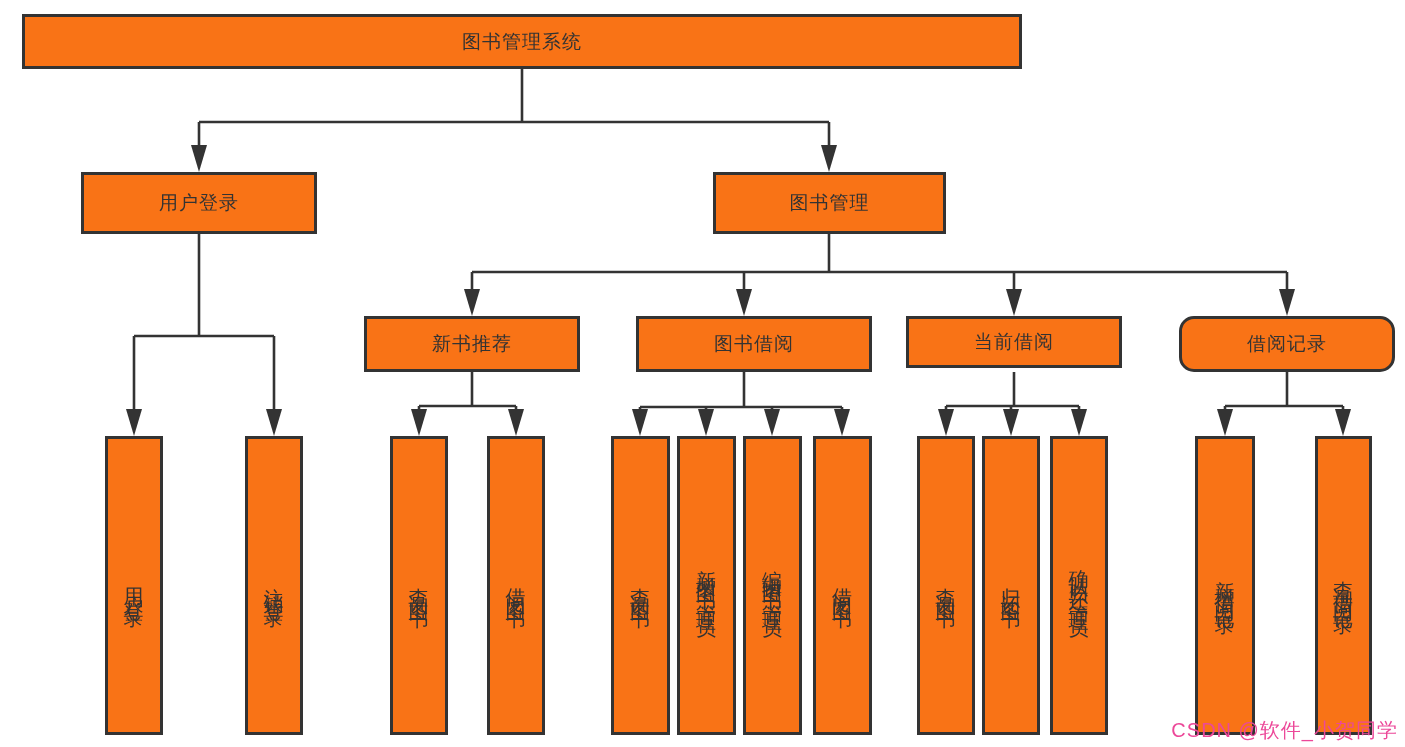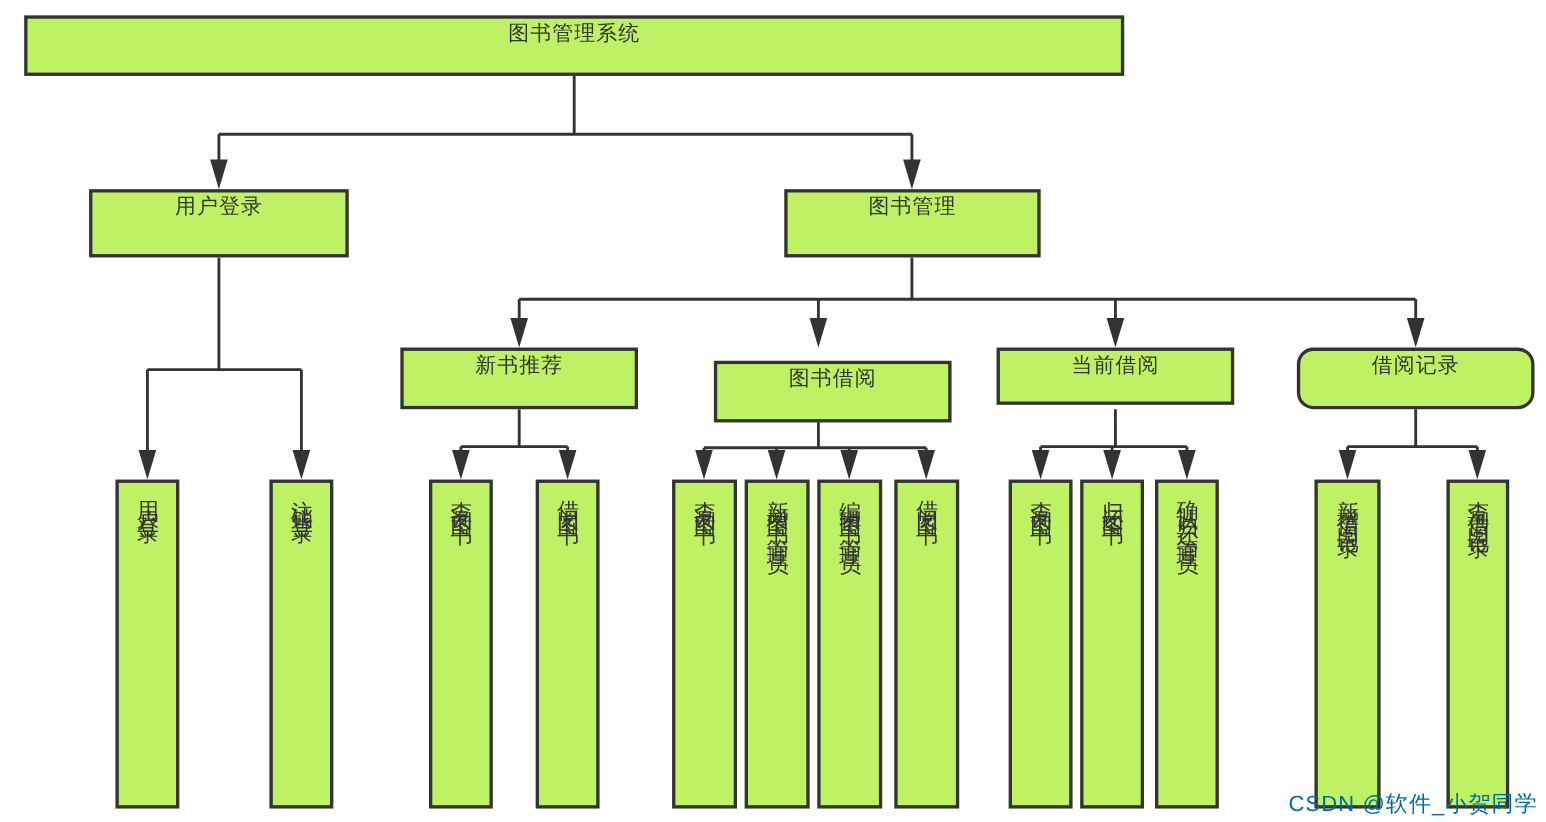--- a/index.html
+++ b/index.html
@@ -14,41 +14,42 @@
   .connectors {
     position: absolute;
     left: 0; top: 0;
     width: 1405px; height: 747px;
     pointer-events: none;
   }
   .node {
     position: absolute;
     box-sizing: border-box;
     border: 3px solid #333333;
-    background: #bef264;
+    background: #f97316;
     display: flex;
+    align-items: center;
     justify-content: center;
     color: #333333;
   }
   .node.h { font-size: 19px; letter-spacing: 1px; }
   .node.root { font-size: 19px; }
   .node.leaf { font-size: 20px; }
   .node.leaf .vtext {
     writing-mode: vertical-rl;
     text-orientation: mixed;
     letter-spacing: 7px;
     line-height: 1;
     white-space: nowrap;
   }
   .watermark {
     position: absolute;
     right: 7px;
     bottom: 3px;
     font-size: 20px;
-    color: #0369a1;
+    color: #ec4899;
     letter-spacing: 1px;
     z-index: 5;
   }
 </style>
 </head>
 <body>
 
 <div class="canvas">
 
   <svg class="connectors" width="1405" height="747" viewBox="0 0 1405 747" xmlns="http://www.w3.org/2000/svg">
@@ -124,21 +125,21 @@
   <div class="node h" style="left:81px; top:172px; width:236px; height:62px;">
     <span>用户登录</span>
   </div>
   <div class="node h" style="left:364px; top:316px; width:216px; height:56px;">
     <span>新书推荐</span>
   </div>
 
   <div class="node h" style="left:713px; top:172px; width:233px; height:62px;">
     <span>图书管理</span>
   </div>
-  <div class="node h" style="left:649px; top:316px; width:216px; height:56px;margin-top:12px;">
+  <div class="node h" style="left:636px; top:316px; width:236px; height:56px;">
     <span>图书借阅</span>
   </div>
   <div class="node h" style="left:906px; top:316px; width:216px; height:52px;">
     <span>当前借阅</span>
   </div>
   <div class="node h" style="left:1179px; top:316px; width:216px; height:56px;border-radius:15px;">
     <span>借阅记录</span>
   </div>
 
   <div class="node leaf" style="left:105px; top:436px; width:58px; height:299px;">

